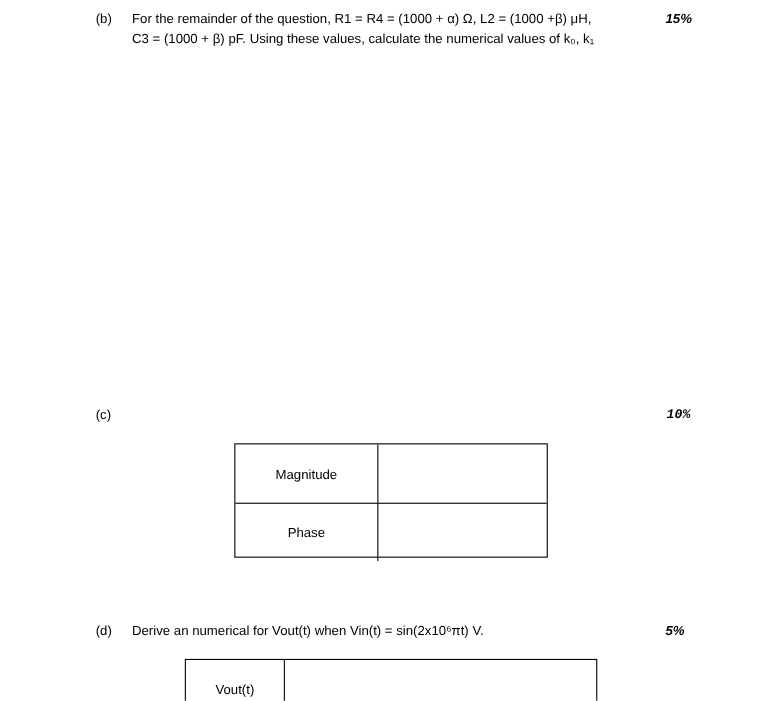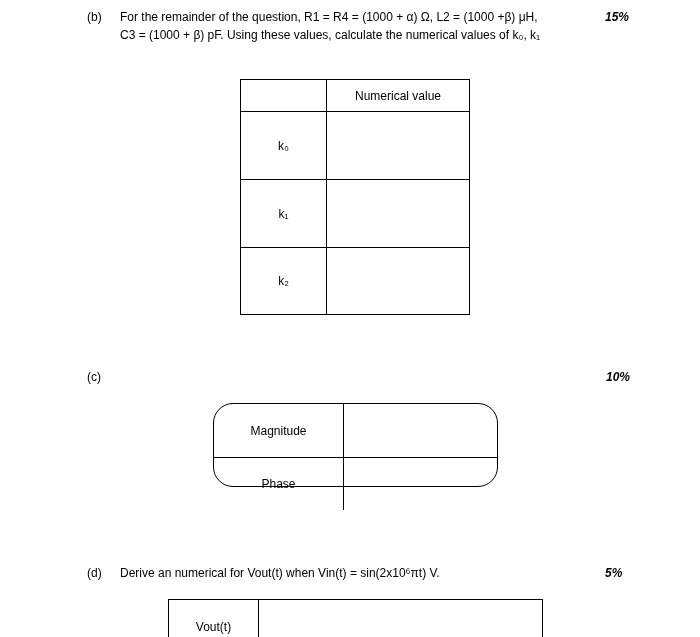--- a/index.html
+++ b/index.html
@@ -41,26 +41,25 @@
   .pos-b-text  { left: 120px; top: 8px; }
   .pos-b-marks { right: 55px; top: 8px; }
   .tbl-b {
     left: 240px; top: 79px; width: 230px; height: 236px;
     grid-template-columns: 85px 1fr;
     grid-template-rows: 31px 68px 68px 67px;
   }
 
   .pos-c-label { left: 87px;  top: 368px; }
   .pos-c-text  { left: 120px; top: 368px; }
-  .pos-c-marks { right: 54px; top: 368px; }
+  .pos-c-marks { right: 54px; top: 368px; font-family: Liberation Mono, monospace; }
   .tbl-c {
-    left: 213px; top: 403px; width: 285px; height: 84px;
+    left: 213px; top: 403px; width: 285px; height: 104px;
     grid-template-columns: 129px 1fr;
     grid-template-rows: 53px 53px;
-    border-radius: 20px;
   }
 
   .pos-d-label { left: 87px;  top: 564px; }
   .pos-d-text  { left: 120px; top: 564px; }
   .pos-d-marks { right: 55px; top: 564px; }
   .tbl-d {
     left: 168px; top: 599px; width: 375px; height: 55px;
     grid-template-columns: 89px 1fr;
     grid-template-rows: 53px;
   }
@@ -70,30 +69,20 @@
 
 <div class="page">
 
   <div class="q-label pos-b-label">(b)</div>
   <div class="q-text pos-b-text">
     <div>For the remainder of the question, R1 = R4 = (1000 + α) Ω, L2 = (1000 +β) μH,</div>
     <div>C3 = (1000 + β) pF. Using these values, calculate the numerical values of k₀, k₁</div>
   </div>
   <div class="marks pos-b-marks">15%</div>
 
-  <div class="tbl tbl-b">
-    <div class="cell"></div>
-    <div class="cell">Numerical value</div>
-    <div class="cell">k₀</div>
-    <div class="cell"></div>
-    <div class="cell">k₁</div>
-    <div class="cell"></div>
-    <div class="cell">k₂</div>
-    <div class="cell"></div>
-  </div>
 
   <div class="q-label pos-c-label">(c)</div>
   <div class="marks pos-c-marks">10%</div>
 
   <div class="tbl tbl-c">
     <div class="cell">Magnitude</div>
     <div class="cell"></div>
     <div class="cell">Phase</div>
     <div class="cell"></div>
   </div>

